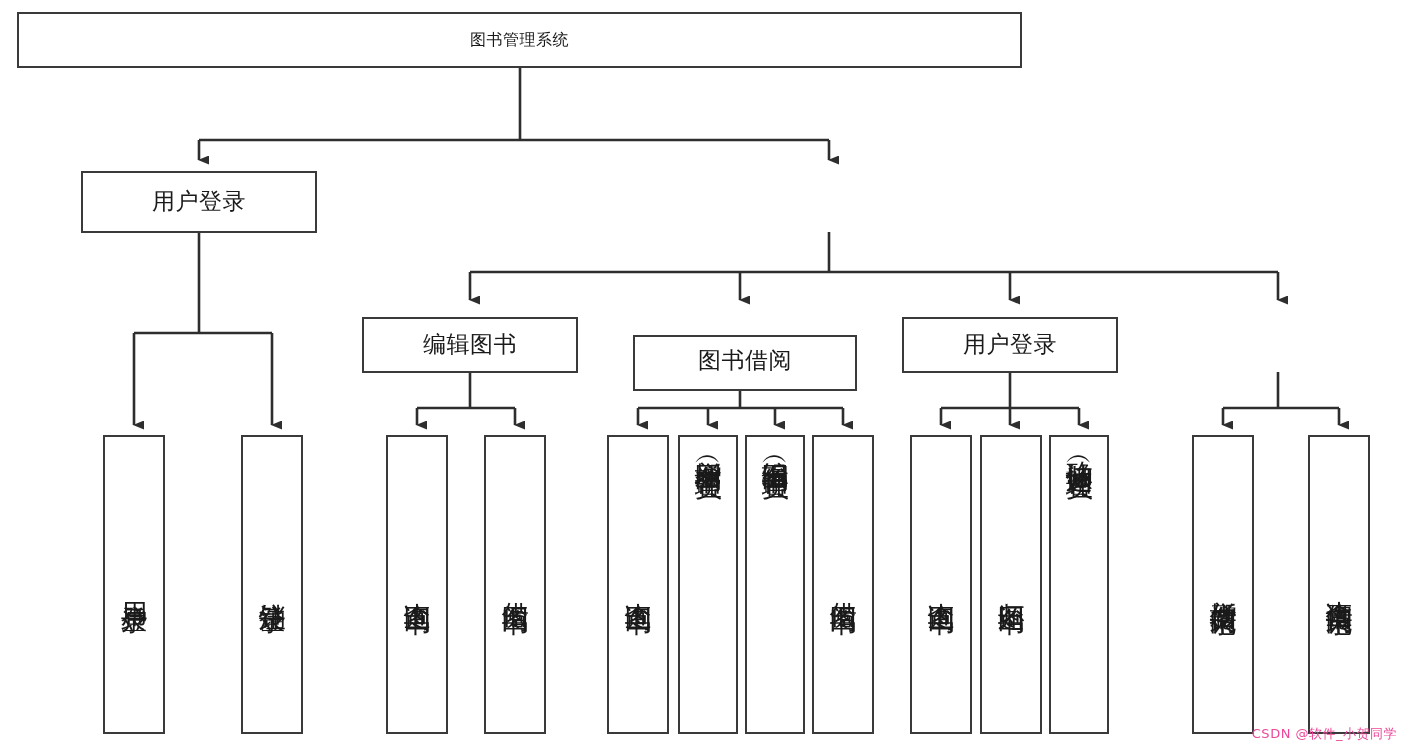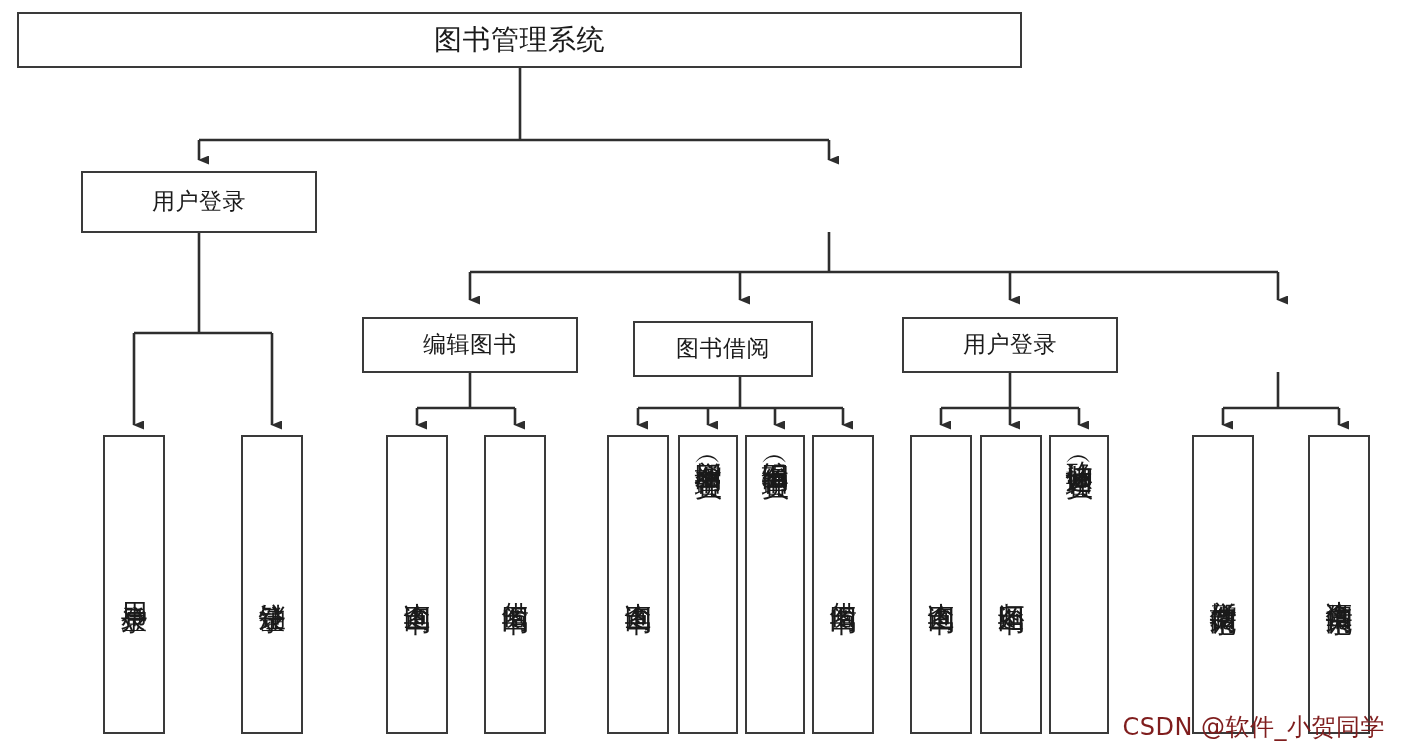--- a/index.html
+++ b/index.html
@@ -41,21 +41,21 @@
     text-align: center;
     line-height: 1.18;
     white-space: nowrap;
     letter-spacing: 0.5px;
   }
   
   .node.horiz .node-label {
     font-size: 23px;
   }
   .node.root .node-label {
-    font-size: 28px;
+    font-size: 16px;
   }
   
   .node.vert {
     align-items: flex-start;
     justify-content: center;
     padding-top: 2px;
   }
   .node.vert .node-label {
     writing-mode: vertical-rl;
     text-orientation: upright;
@@ -63,24 +63,24 @@
     line-height: 1.05;
     letter-spacing: 2px;
     white-space: nowrap;
   }
   .node.vert.centered {
     align-items: center;
     padding-top: 0;
   }
   #watermark {
     position: absolute;
-    right: 20px;
+    right: 8px;
     bottom: 4px;
-    font-size: 24px;
-    color: #7f1d1d;
+    font-size: 13px;
+    color: #ec4899;
     letter-spacing: 0.5px;
     white-space: nowrap;
     user-select: none;
   }
 </style>
 </head>
 <body>
 
 <div id="diagram-root">
 
@@ -140,21 +140,21 @@
 
   <div class="node horiz" style="left:81px; top:171px; width:236px; height:62px;">
     <span class="node-label">用户登录</span>
   </div>
 
 
   <div class="node horiz" style="left:362px; top:317px; width:216px; height:56px;">
     <span class="node-label">编辑图书</span>
   </div>
 
-  <div class="node horiz" style="left:633px; top:321px; width:180px; height:56px;">
+  <div class="node horiz" style="left:633px; top:335px; width:224px; height:56px;font-family:Liberation Mono, monospace;">
     <span class="node-label">图书借阅</span>
   </div>
 
   <div class="node horiz" style="left:902px; top:317px; width:216px; height:56px;">
     <span class="node-label">用户登录</span>
   </div>
 
 
   <div class="node vert centered" style="left:103px; top:435px; width:62px; height:299px;">
     <span class="node-label">用户登录</span>

